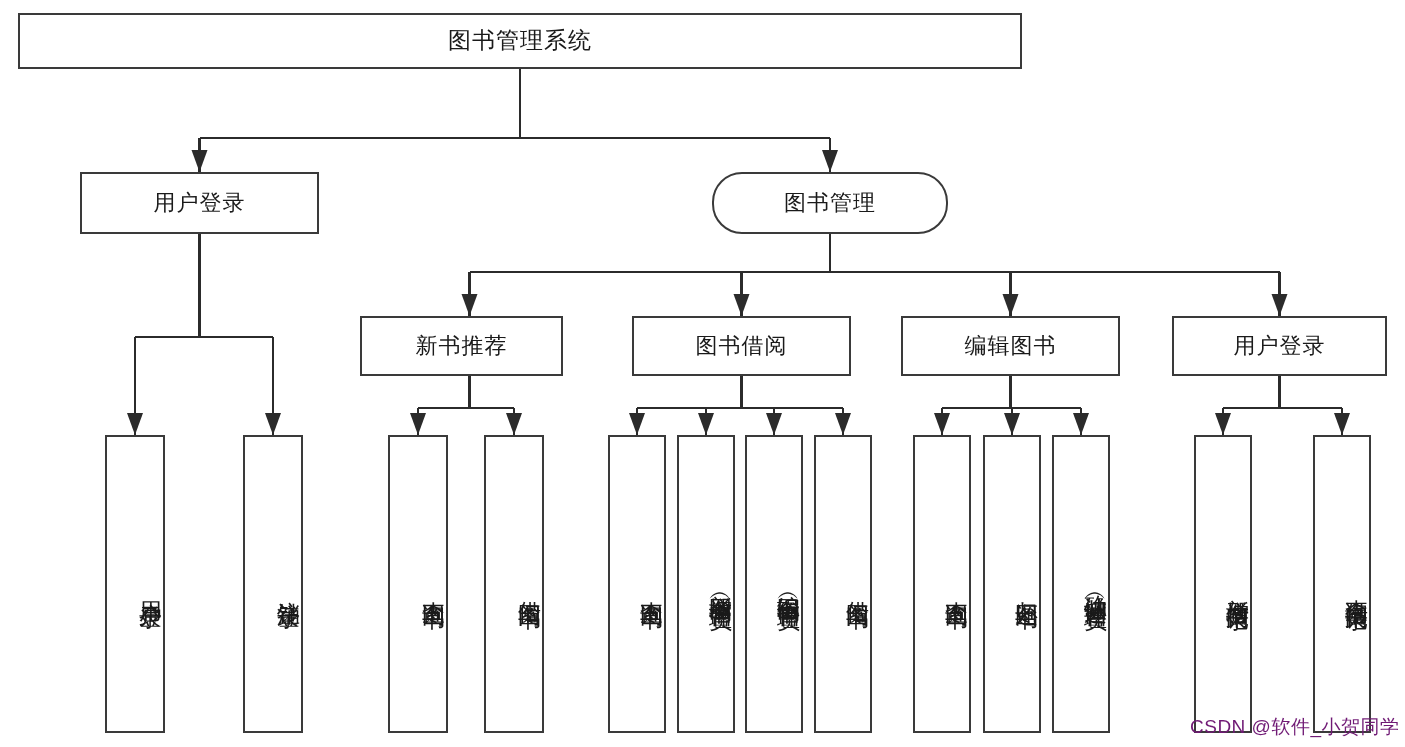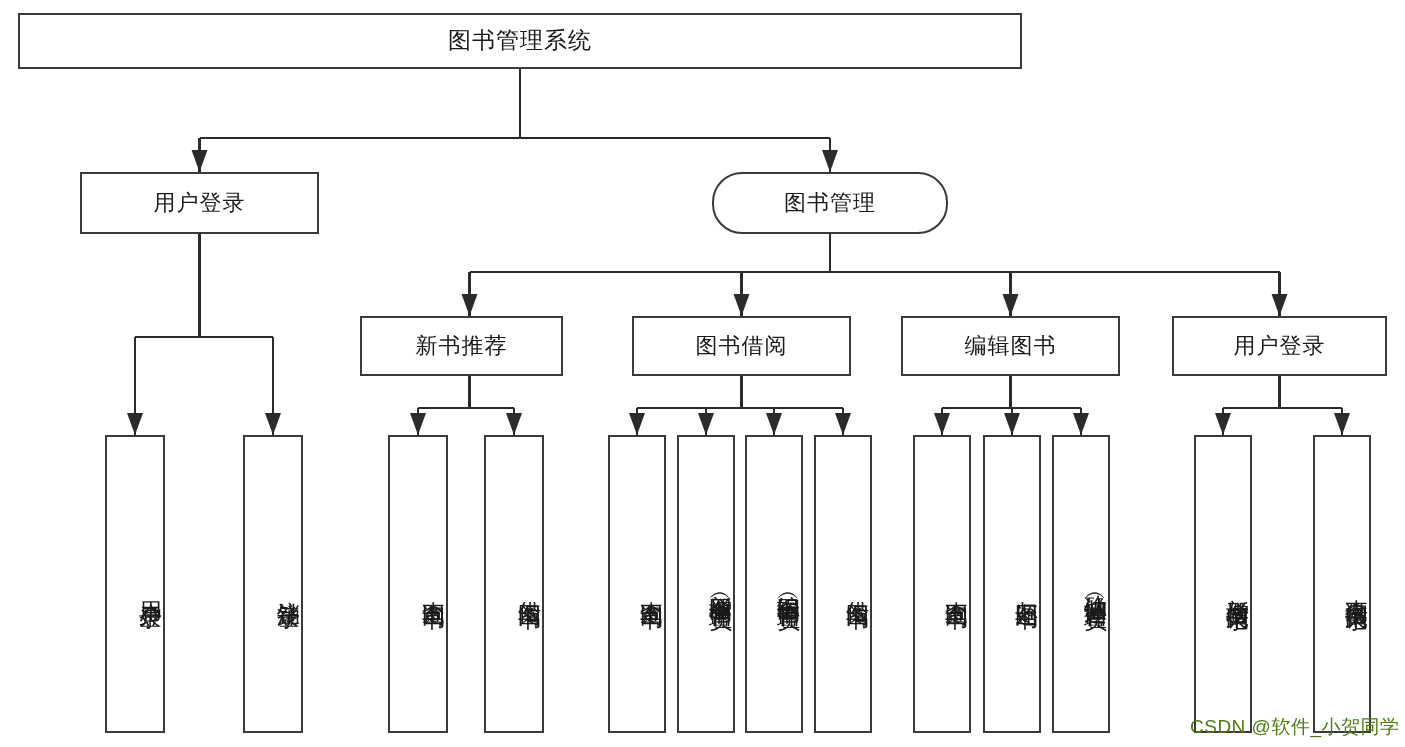--- a/index.html
+++ b/index.html
@@ -188,15 +188,15 @@
     <span>确认归还（管理员）</span>
   </div>
 
   <div class="node node-v" style="left: 1194px; top: 435px; width: 58px; height: 298px; border-color: rgb(58, 58, 58); background: rgb(255, 255, 255); color: rgb(26, 26, 26);">
     <span>新增借阅记录</span>
   </div>
   <div class="node node-v" style="left: 1313px; top: 435px; width: 58px; height: 298px; border-color: rgb(58, 58, 58); background: rgb(255, 255, 255); color: rgb(26, 26, 26);">
     <span>查询借阅记录</span>
   </div>
 
-  <div class="watermark" style="left: 1190px; top: 714px; color: #4d7c0f;">CSDN @软件_小贺同学</div>
+  <div class="watermark" style="left: 1190px; top: 714px; color: #701a75;">CSDN @软件_小贺同学</div>
 
 </div>
 
 </body></html>

